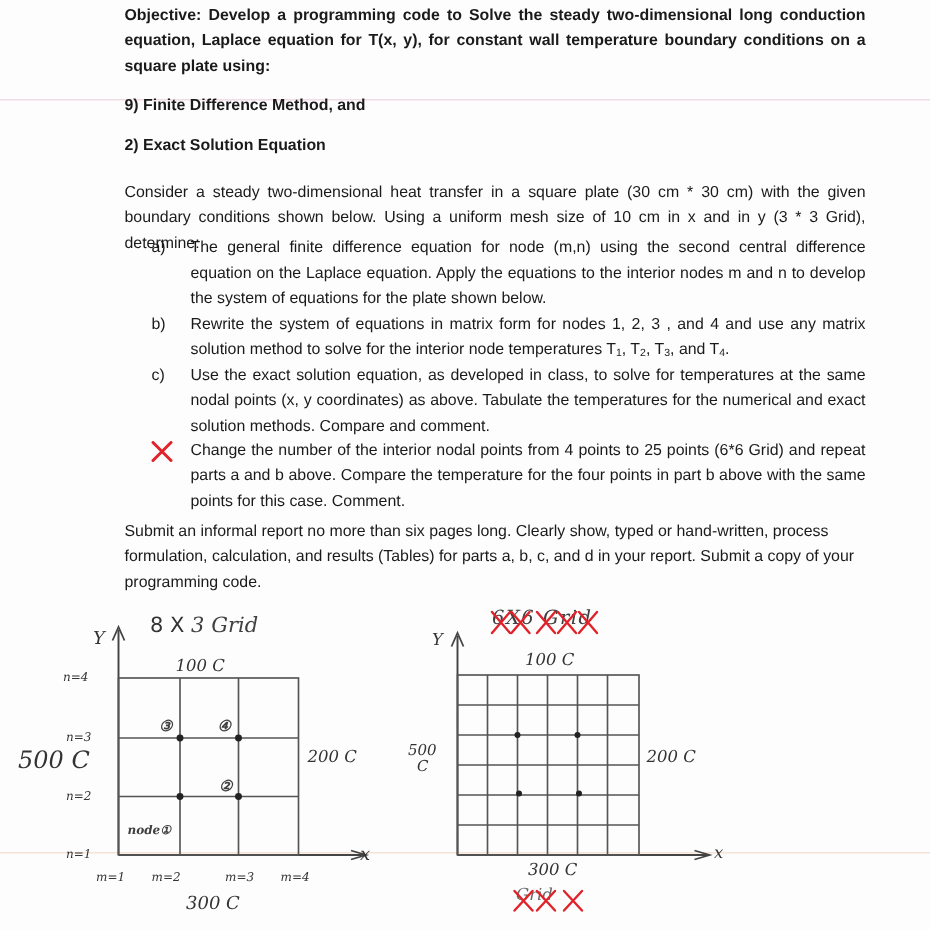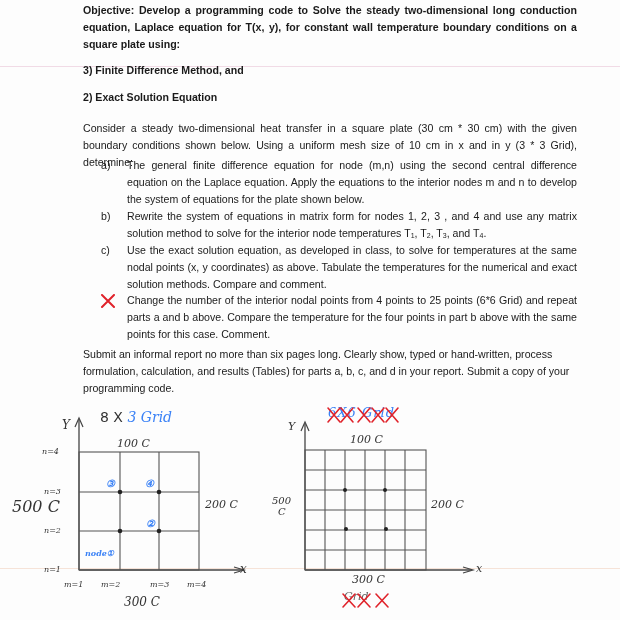--- a/index.html
+++ b/index.html
@@ -7,34 +7,34 @@
          font-family: "Liberation Sans", "DejaVu Sans", sans-serif; color: #1a1a1a; }
   .page { position: absolute; left: 0; top: 0; width: 620px; height: 620px; background: #fdfdfd; }
   .txt { position: absolute; font-size: 10.6px; line-height: 17px; }
   .b { font-weight: bold; }
   .just { text-align: justify; text-align-last: left; }
   .rule { position: absolute; left: 0; width: 620px; height: 1px; background: #f1dbe6; }
   .li { position: absolute; font-size: 10.6px; line-height: 17px; }
   .li .mark { position: absolute; left: 0; top: 0; width: 18px; }
   .li .body { position: absolute; left: 26px; top: 0; text-align: justify; text-align-last: left; }
   .hand { position: absolute; font-family: "DejaVu Serif", serif; font-style: italic; color: #333; }
-  .blue { color: #3b82f6; }
+  .blue { color: #404040; }
   sub { font-size: 7px; vertical-align: -1px; }
   svg { position: absolute; left: 0; top: 0; }
 </style>
 </head>
 <body>
 
 <div class="page">
 
   <div class="rule" style="top:66px;"></div>
   <div class="rule" style="top:568px; background:#f6e3d8;"></div>
 
   <div class="txt b just" style="left:83px; top:2px; width:494px;">Objective: Develop a programming code to Solve the steady two-dimensional long conduction equation, Laplace equation for T(x, y), for constant wall temperature boundary conditions on a square plate using:</div>
-  <div class="txt b" style="left:83px; top:62px;">3) Finite Difference Method, and</div>
+  <div class="txt b" style="left:83px; top:62px;">9) Finite Difference Method, and</div>
   <div class="txt b" style="left:83px; top:89px;">2) Exact Solution Equation</div>
 
   <div class="txt just" style="left:83px; top:120px; width:494px;">Consider a steady two-dimensional heat transfer in a square plate (30 cm * 30 cm) with the given boundary conditions shown below. Using a uniform mesh size of 10 cm in x and in y (3 * 3 Grid), determine:</div>
 
   <div class="li" style="left:101px; top:157px; width:476px;">
     <span class="mark">a)</span>
     <span class="body" style="width:450px;">The general finite difference equation for node (m,n) using the second central difference equation on the Laplace equation. Apply the equations to the interior nodes m and n to develop the system of equations for the plate shown below.</span>
   </div>
 
   <div class="li" style="left:101px; top:208px; width:476px;">

